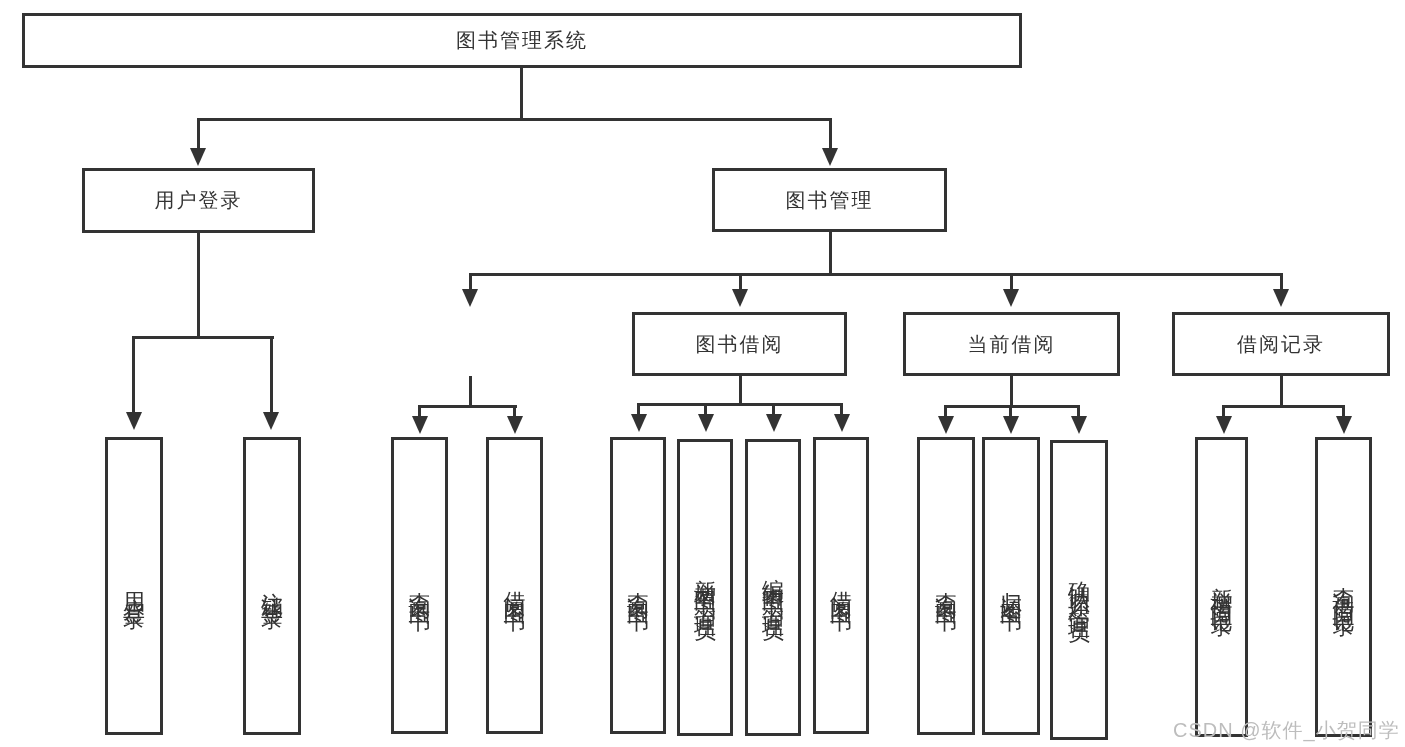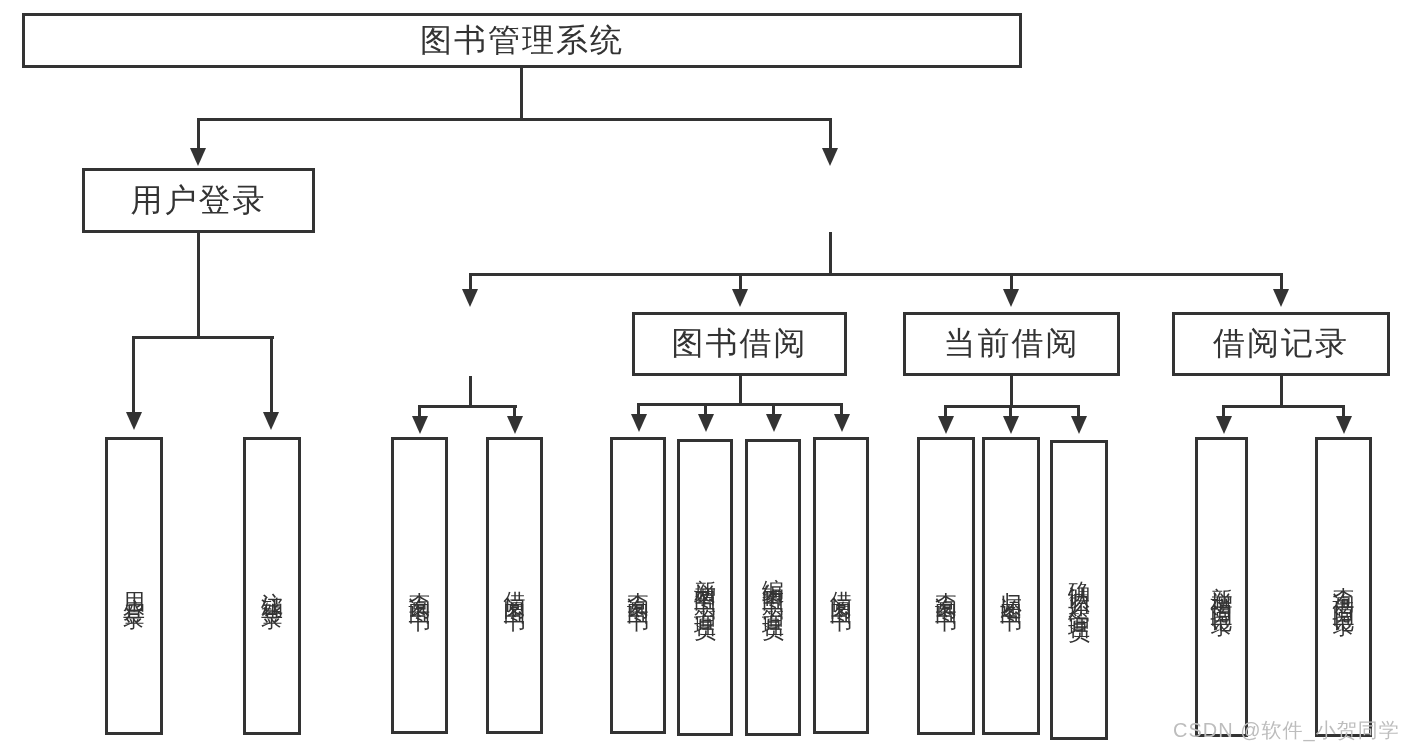--- a/index.html
+++ b/index.html
@@ -14,21 +14,21 @@
   .node {
     position: absolute;
     border: 3px solid #333333;
     background: #ffffff;
     box-sizing: border-box;
     display: flex;
     align-items: center;
     justify-content: center;
     color: #333333;
   }
-  .h-node { font-size: 32px; letter-spacing: 2px; }
+  .h-node { font-size: 20px; letter-spacing: 2px; }
   .v-node { font-size: 22px; }
   .v-node .vtext {
     writing-mode: vertical-rl;
     letter-spacing: 6px;
     line-height: 1;
   }
   .hline { position: absolute; height: 3px; background: #333333; }
   .vline { position: absolute; width: 3px; background: #333333; }
   .arrow {
     position: absolute;
@@ -59,20 +59,23 @@
 
   <div class="vline" style="left:520px; top:68px; height:50px;"></div>
   <div class="hline" style="left:197px; top:118px; width:635px;"></div>
   <div class="vline" style="left:197px; top:118px; height:30px;"></div>
   <div class="arrow" style="left:190px; top:148px;"></div>
   <div class="vline" style="left:829px; top:118px; height:30px;"></div>
   <div class="arrow" style="left:822px; top:148px;"></div>
 
   <div class="node h-node" style="left:82px; top:168px; width:233px; height:65px;">
     <span>用户登录</span>
+  </div>
+  <div class="node h-node" style="left:712px; top:168px; width:235px; height:64px;">
+    <span>图书管理</span>
   </div>
 
   <div class="vline" style="left:197px; top:232px; height:104px;"></div>
   <div class="hline" style="left:132px; top:336px; width:142px;"></div>
   <div class="vline" style="left:132px; top:336px; height:76px;"></div>
   <div class="arrow" style="left:126px; top:412px;"></div>
   <div class="vline" style="left:270px; top:336px; height:76px;"></div>
   <div class="arrow" style="left:263px; top:412px;"></div>
 
   <div class="vline" style="left:829px; top:232px; height:41px;"></div>

